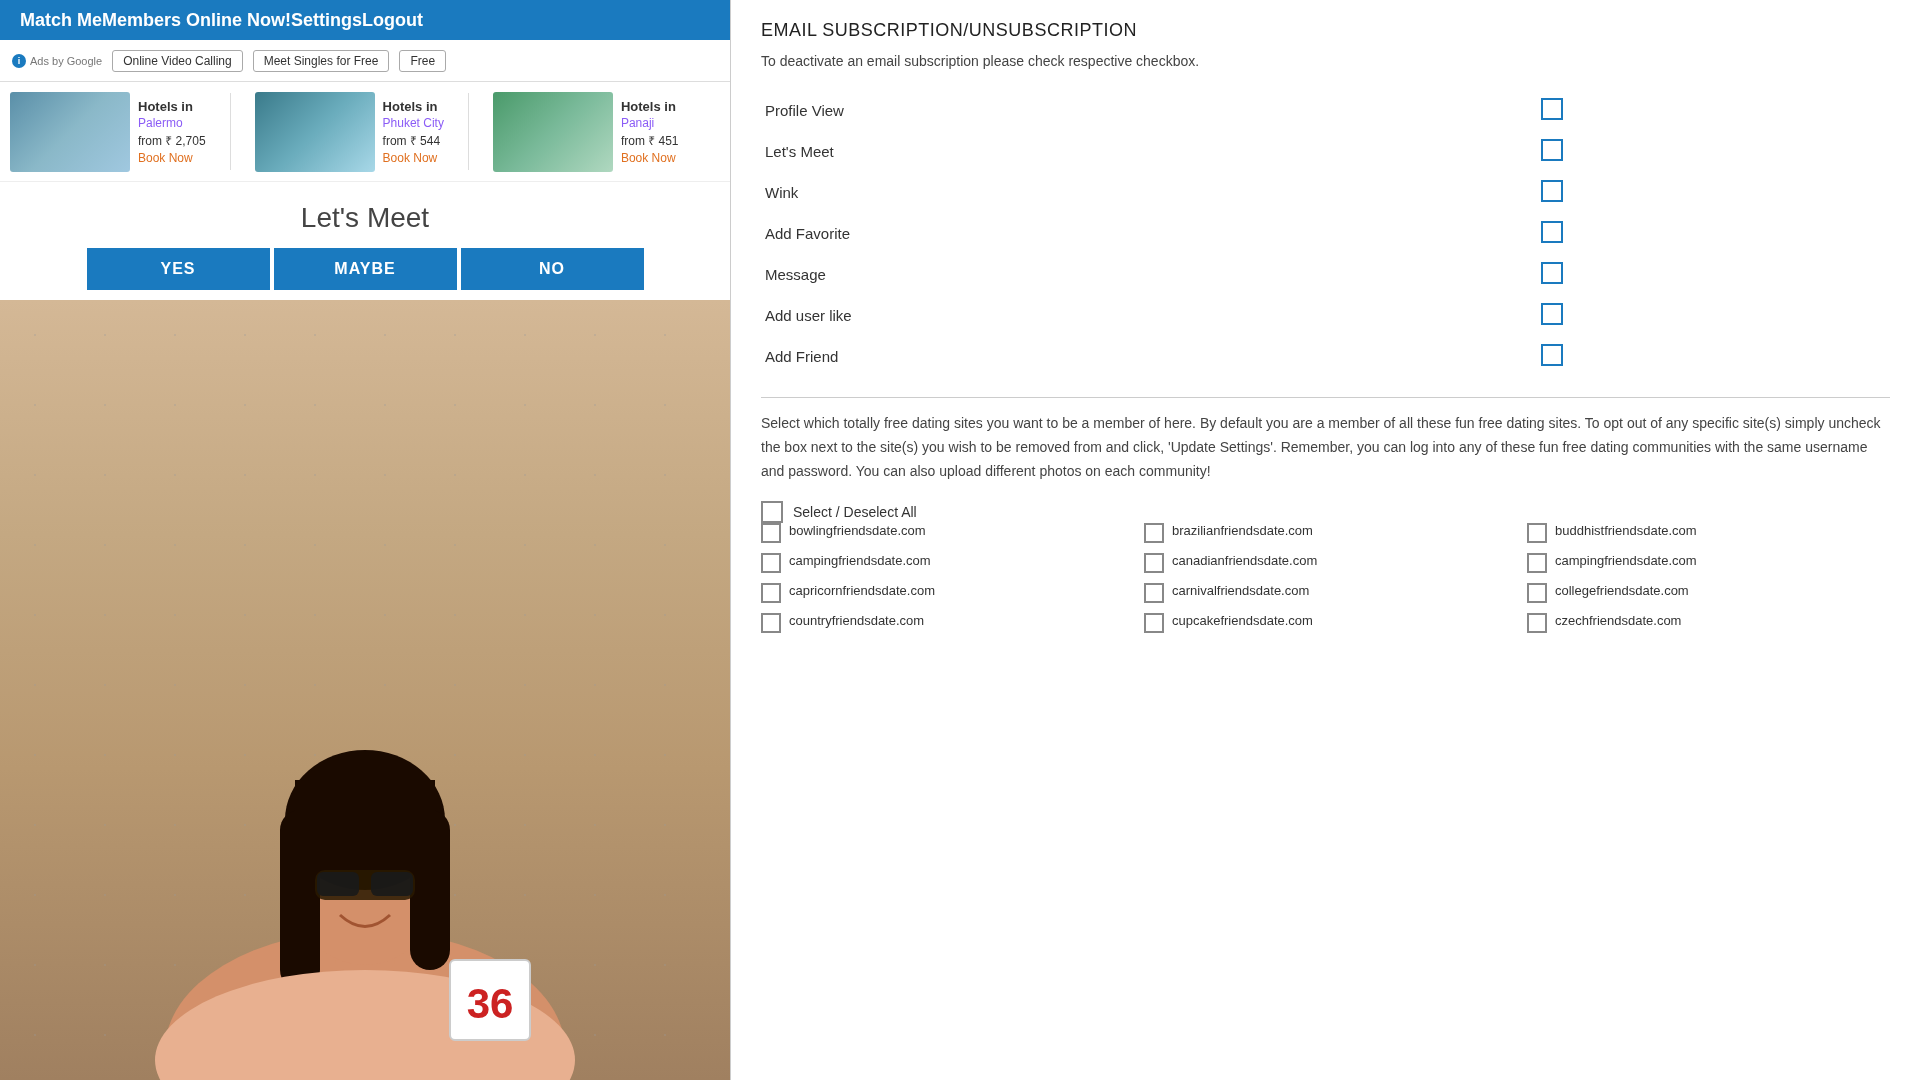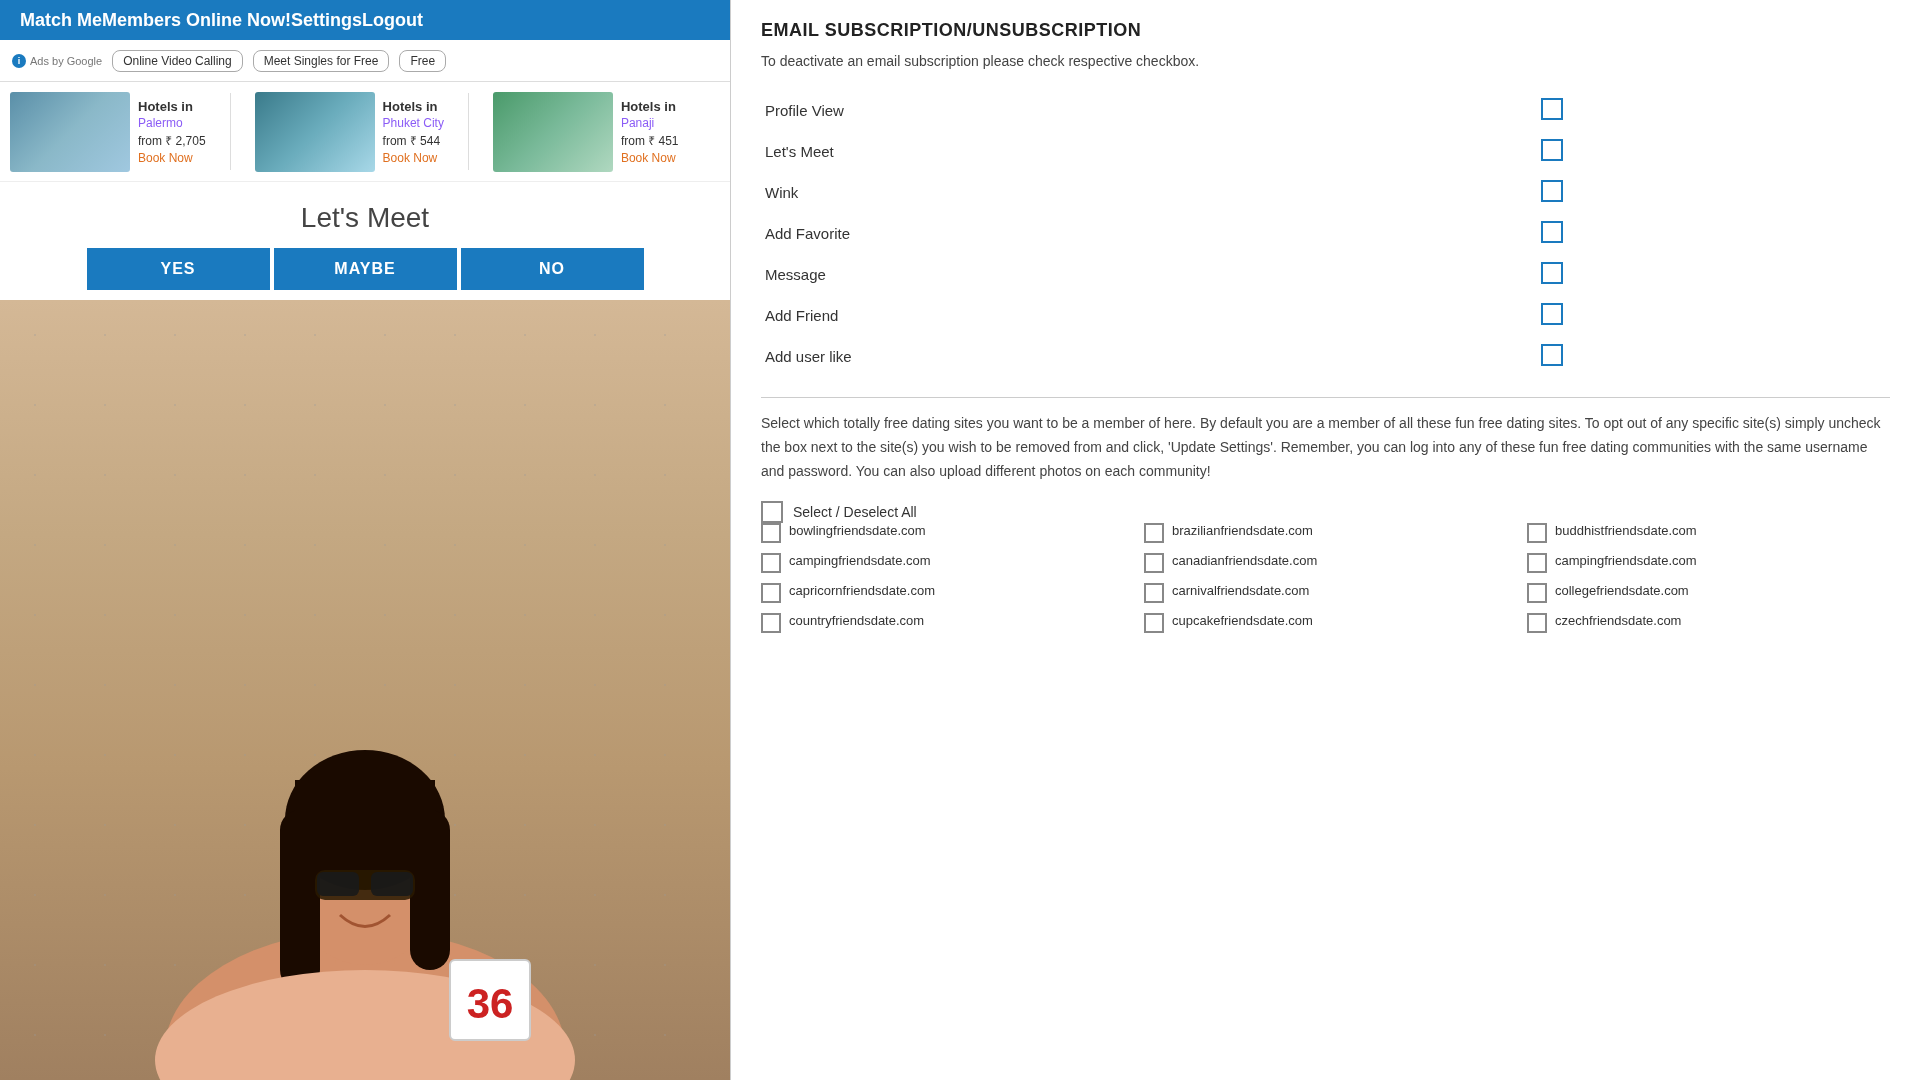--- a/index.html
+++ b/index.html
@@ -59,21 +59,21 @@
       background: #1a7abf;
       color: #fff;
       font-size: 9px;
       display: inline-flex;
       align-items: center;
       justify-content: center;
       font-weight: bold;
     }
     .ad-btn {
       border: 1px solid #aaa;
-      border-radius: 8px;
+      border-radius: 3px;
       padding: 3px 10px;
       font-size: 12px;
       color: #333;
       background: #fff;
       cursor: pointer;
       white-space: nowrap;
     }
 
     
     .hotels-row {
@@ -171,21 +171,21 @@
       flex: 1;
       height: 1080px;
       background: #fff;
       padding: 20px 30px;
       overflow-y: auto;
       border-left: 1px solid #ccc;
     }
 
     .section-title {
       font-size: 18px;
-      font-weight: bold;
+      font-weight: normal;
       color: #222;
       margin-bottom: 10px;
       letter-spacing: 0.5px;
     }
     .section-subtitle {
       font-size: 14px;
       color: #444;
       margin-bottom: 18px;
       line-height: 1.5;
     }
@@ -389,25 +389,25 @@
         </tr>
         <tr>
           <td>Add Favorite</td>
           <td><div class="sub-checkbox"></div></td>
         </tr>
         <tr>
           <td>Message</td>
           <td><div class="sub-checkbox"></div></td>
         </tr>
         <tr>
+          <td>Add user like</td>
+          <td><div class="sub-checkbox"></div></td>
+        </tr>
+        <tr>
           <td>Add Friend</td>
-          <td><div class="sub-checkbox"></div></td>
-        </tr>
-        <tr>
-          <td>Add user like</td>
           <td><div class="sub-checkbox"></div></td>
         </tr>
       </tbody>
   </table>
 
   <hr class="divider-line">
 
   <div class="free-sites-text">Select which totally free dating sites you want to be a member of here. By default you are a member of all these fun free dating sites. To opt out of any specific site(s) simply uncheck the box next to the site(s) you wish to be removed from and click, 'Update Settings'. Remember, you can log into any of these fun free dating communities with the same username and password. You can also upload different photos on each community!</div>
 
   <div class="select-all-row">

